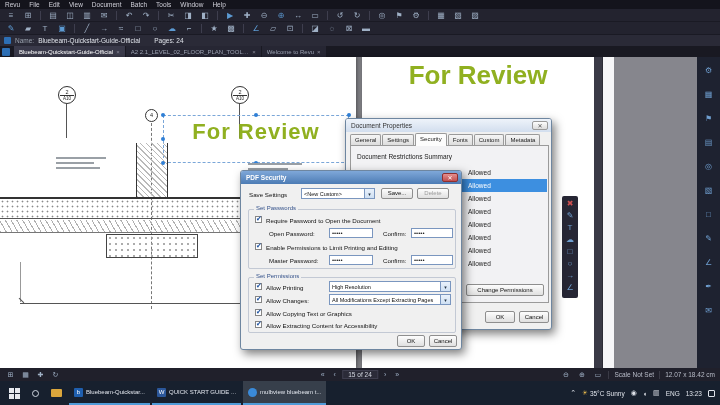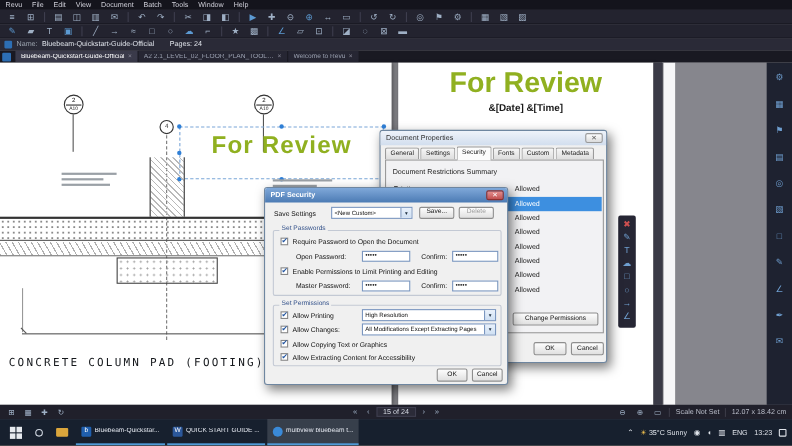--- a/index.html
+++ b/index.html
@@ -269,26 +269,24 @@
       <div class="slab-top" style="left:0;top:140px;width:352px;height:2px"></div>
       <div class="concrete" style="left:0;top:142px;width:352px;height:20px"></div>
       <div class="gravel" style="left:0;top:163px;width:352px;height:13px"></div>
       <div class="pad" style="left:106px;top:177px;width:92px;height:24px"></div>
       <div class="ext" style="left:20px;top:205px;height:40px"></div>
       <div class="ext" style="left:330px;top:205px;height:40px"></div>
       <div class="dimline" style="left:20px;top:246px;width:310px"></div>
       <div class="dimtick" style="left:18px;top:243px"></div>
       <div class="dimtick" style="left:325px;top:243px"></div>
 
-      <div class="caption" style="left:8px;top:268px">CONCRETE COLUMN PAD (FOOTING)</div>
     </div>
 
     <div class="page page2">
       <div class="stamp2-title">For Review</div>
-      <div class="stamp2-sub">&amp;[Date]  &amp;[Time]</div>
     </div>
 
     <div class="splitter"></div>
     <div class="sliver"></div>
     <div class="panelgap"></div>
 
     <div class="markup-rail">
 
     <span class="rli red">✖</span>
         <span class="rli">✎</span>

